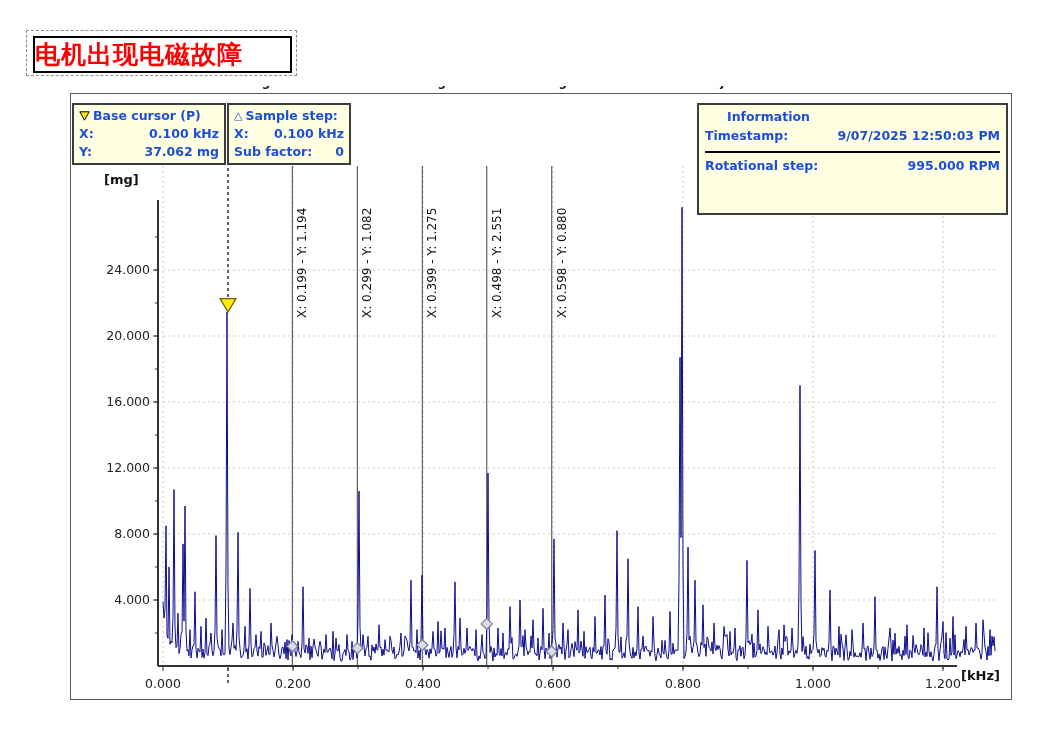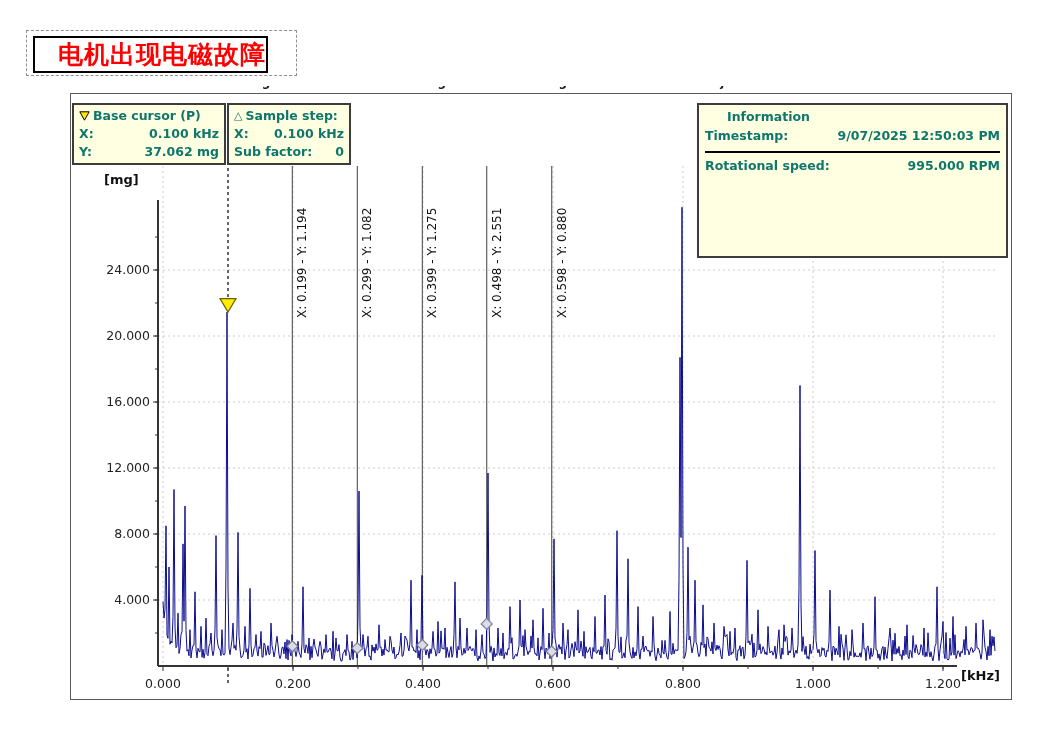--- a/index.html
+++ b/index.html
@@ -7,23 +7,23 @@
     width:1059px;height:748px;position:relative;background:#ffffff;
     font-family:"DejaVu Sans","Liberation Sans",sans-serif;color:#000;
     overflow:hidden;
   }
   
   .marquee{
     position:absolute;left:26px;top:30px;width:271px;height:46px;
     border:1px dashed #8f8f8f;box-sizing:border-box;background:transparent;
   }
   .ann-box{
-    position:absolute;left:33px;top:36px;width:235px;height:37px;
+    position:absolute;left:33px;top:36px;width:259px;height:37px;
     border:2px solid #000;box-sizing:border-box;background:#fff;
-    display:flex;align-items:center;justify-content:flex-end;
+    display:flex;align-items:center;justify-content:flex-start;
   }
   .ann-text{
     color:#f00;font-weight:bold;font-size:25px;line-height:1;letter-spacing:1px;
     white-space:nowrap;
   }
   
   .widget{
     position:absolute;left:70px;top:93px;width:942px;height:607px;
     border:1px solid #5a5a5a;box-sizing:border-box;background:#fff;
   }
@@ -31,28 +31,28 @@
     position:absolute;left:76px;top:86px;width:920px;height:11px;
     overflow:hidden;pointer-events:none;
   }
   .clipped-crumb span{
     display:block;margin-top:-11px;font-size:12px;font-weight:bold;
     color:#1a1a1a;white-space:nowrap;letter-spacing:2px;
   }
   
   .pbox{
     position:absolute;background:#ffffe1;border:2px solid #3c3c3c;
-    box-sizing:border-box;font-size:12.5px;font-weight:bold;color:#0f766e;
+    box-sizing:border-box;font-size:12.5px;font-weight:bold;color:#1d4ed8;
     padding:2px 5px;line-height:18px;
   }
   .pbox .hdr{display:flex;align-items:center;gap:3px;white-space:nowrap;}
   .pbox .row{display:flex;justify-content:space-between;white-space:nowrap;}
   .box-cursor{left:72px;top:103px;width:154px;height:62px;}
   .box-micro{left:227px;top:103px;width:124px;height:62px;}
-  .box-info{left:697px;top:103px;width:311px;height:155px;line-height:19px;padding:2px 6px;}
+  .box-info{left:697px;top:103px;width:311px;height:112px;line-height:19px;padding:2px 6px;}
   .box-info .title{padding-left:22px;}
   .box-info .sep{border-top:2px solid #000;margin:6px 0 3px 0;height:0;}
   .tri-icon{display:inline-block;width:11px;height:10px;}
   
   #plot{position:absolute;left:71px;top:94px;}
   #plot text{font-family:"DejaVu Sans","Liberation Sans",sans-serif;}
 </style>
 </head>
 <body>
 
@@ -190,16 +190,16 @@
 </div>
 
 <div class="pbox box-info">
   <div class="title">Information</div>
   <div class="row">
     <span>Timestamp:</span>
     <span>9/07/2025 12:50:03 PM</span>
   </div>
   <div class="sep"></div>
   <div class="row">
-    <span>Rotational speed:</span>
+    <span>Rotational step:</span>
     <span>995.000 RPM</span>
   </div>
 </div>
 
 </body></html>

